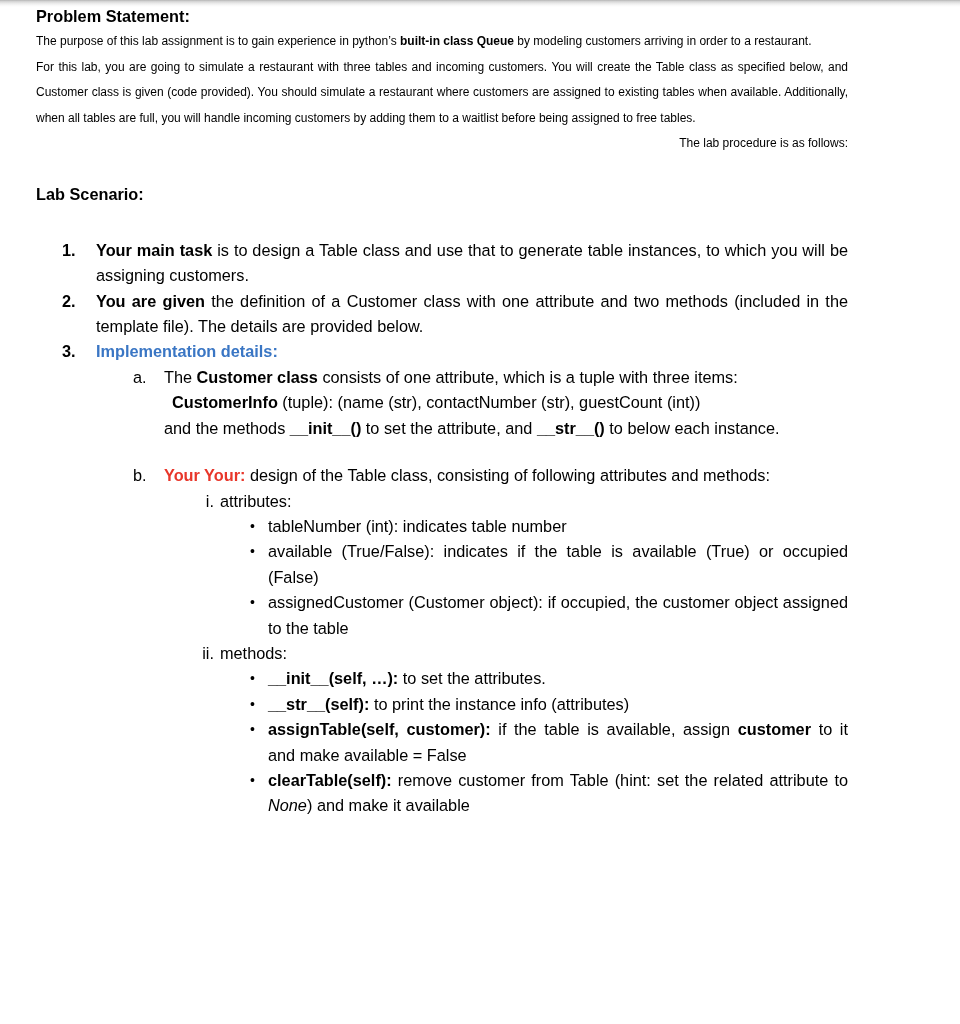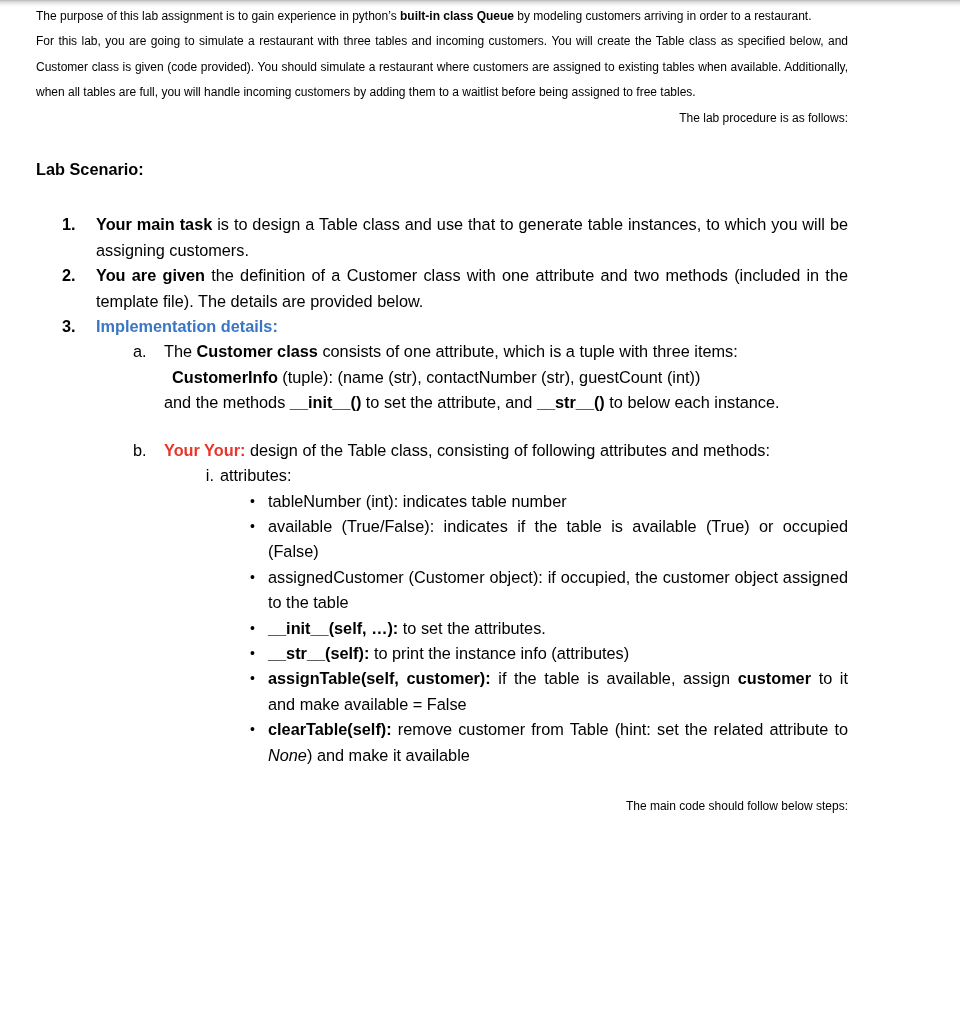--- a/index.html
+++ b/index.html
@@ -100,20 +100,21 @@
   .no-justify { text-align: left; }
 </style>
 </head>
 <body>
 
 <div class="page">
   <div class="top-shade"></div>
 
   <div class="content">
 
+    <div class="heading">Problem Statement:</div>
 
     <p class="para"><span>The purpose of this lab assignment is to gain experience in python’s </span><b>built-in class Queue</b><span> by modeling customers arriving in order to a restaurant.</span></p>
 
     <p class="para">For this lab, you are going to simulate a restaurant with three tables and incoming customers. You will create the Table class as specified below, and Customer class is given (code provided). You should simulate a restaurant where customers are assigned to existing tables when available. Additionally, when all tables are full, you will handle incoming customers by adding them to a waitlist before being assigned to free tables.</p>
 
     <p class="para last-left">The lab procedure is as follows:</p>
 
     <div class="spacer-26"></div>
 
     <div class="heading">Lab Scenario:</div>
@@ -158,35 +159,37 @@
     </div>
 
     <div class="lvl-bullet">
       <span class="marker">•</span><span>available (True/False): indicates if the table is available (True) or occupied (False)</span>
     </div>
 
     <div class="lvl-bullet">
       <span class="marker">•</span><span>assignedCustomer (Customer object): if occupied, the customer object assigned to the table</span>
     </div>
 
+    <div class="lvl-roman no-justify">
+      <span class="marker">ii.</span><span>methods:</span>
+    </div>
 
     <div class="lvl-bullet no-justify">
       <span class="marker">•</span><b>__init__(self, …):</b><span> to set the attributes.</span>
     </div>
 
     <div class="lvl-bullet no-justify">
       <span class="marker">•</span><b>__str__(self):</b><span> to print the instance info (attributes)</span>
     </div>
 
     <div class="lvl-bullet">
       <span class="marker">•</span><b>assignTable(self, customer):</b><span> if the table is available, assign </span><b>customer</b><span> to it and make available = False</span>
     </div>
 
     <div class="lvl-bullet">
       <span class="marker">•</span><b>clearTable(self):</b><span> remove customer from Table (hint: set the related attribute to </span><i>None</i><span>) and make it available</span>
     </div>
 
     <div class="spacer-26"></div>
 
-    <p class="para last-left">The main code should follow below steps:</p>
 
   </div>
 </div>
 
 </body></html>

